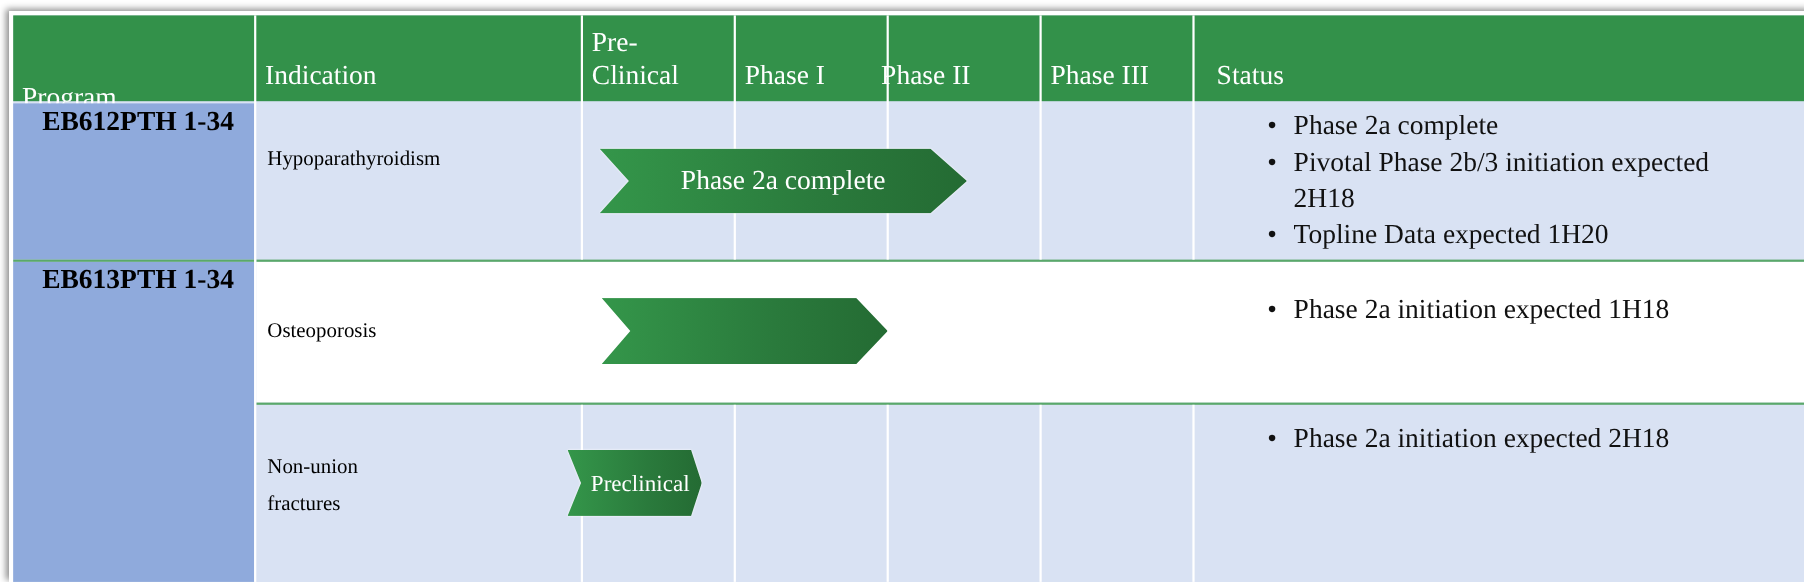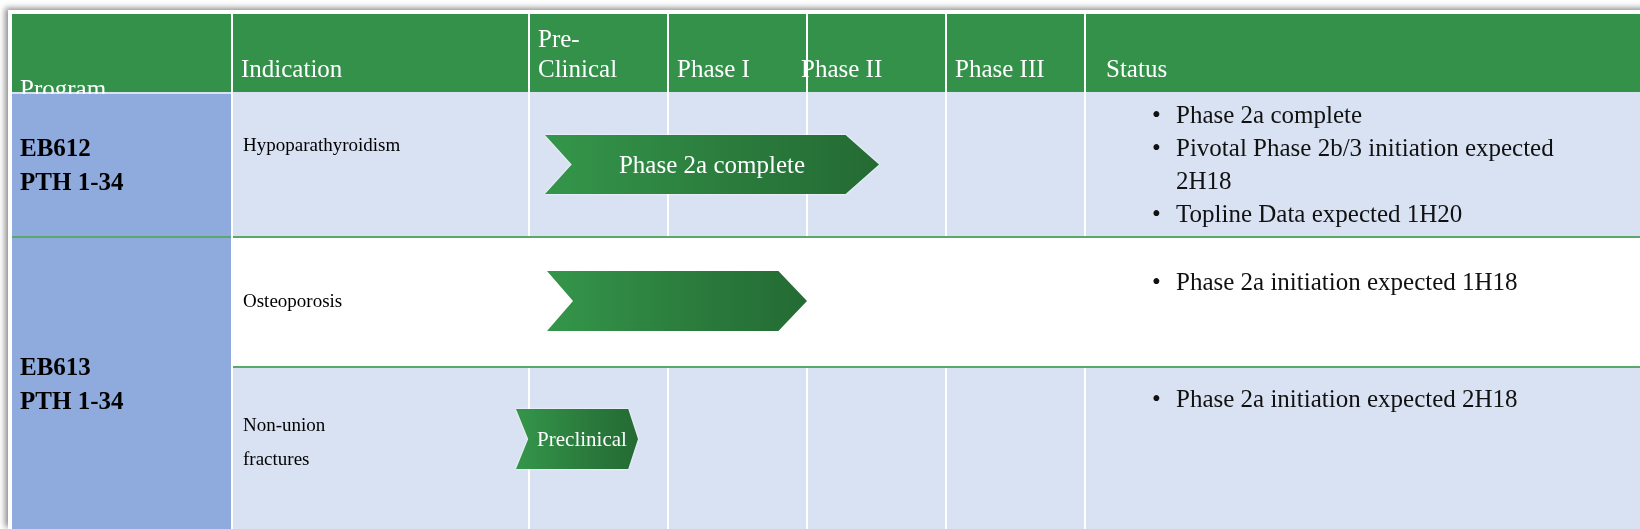--- a/index.html
+++ b/index.html
@@ -6,21 +6,21 @@
   body { width:1640px; height:529px; position:relative; overflow:hidden;
          font-family: "Liberation Serif", "DejaVu Serif", serif; }
   .shadow { position:absolute; left:8px; top:10px; width:1640px; height:519px;
             box-shadow: -3px -2px 6px rgba(0,0,0,0.45); }
   .table { position:absolute; left:12px; top:14px; width:1628px; height:515px; background:#d9e2f3; }
   .hdr { position:absolute; left:0; top:0; width:100%; height:78px; background:#33914a; }
   .hcell { position:absolute; top:0; height:78px; color:#ffffff; font-size:25px; line-height:30px;
            box-sizing:border-box; padding-left:8px; display:flex; align-items:flex-end; padding-bottom:8px; }
   .vline { position:absolute; top:0; width:2px; background:#ffffff; }
   .prog { position:absolute; left:0; width:219px; background:#8faadc; color:#000; font-weight:bold;
-          font-size:25px; line-height:34px; padding-left:8px; box-sizing:border-box; display:flex; flex-direction:column; justify-content:center; }
+          font-size:25px; line-height:34px; padding-left:8px; box-sizing:border-box; display:flex; flex-direction:row; justify-content:center; }
   .row { position:absolute; left:221px; width:1407px; }
   .hline { position:absolute; left:0; width:100%; height:2px; background:#5aa86a; }
   .ind { position:absolute; left:231px; font-size:19px; line-height:34px; color:#000; }
   .arrow { position:absolute; display:flex; align-items:center; justify-content:center; color:#fff;
            filter: drop-shadow(0 0 1px #ffffff); }
   .arrow .shape { position:absolute; inset:0;
            background: linear-gradient(90deg, #34964a 0%, #2a7a3c 60%, #246b33 100%); }
   .arrow span { position:relative; z-index:1; }
   .status { position:absolute; left:1140px; font-size:25px; line-height:33px; color:#111; }
   .status ul { margin:0; padding:0; list-style:none; }

